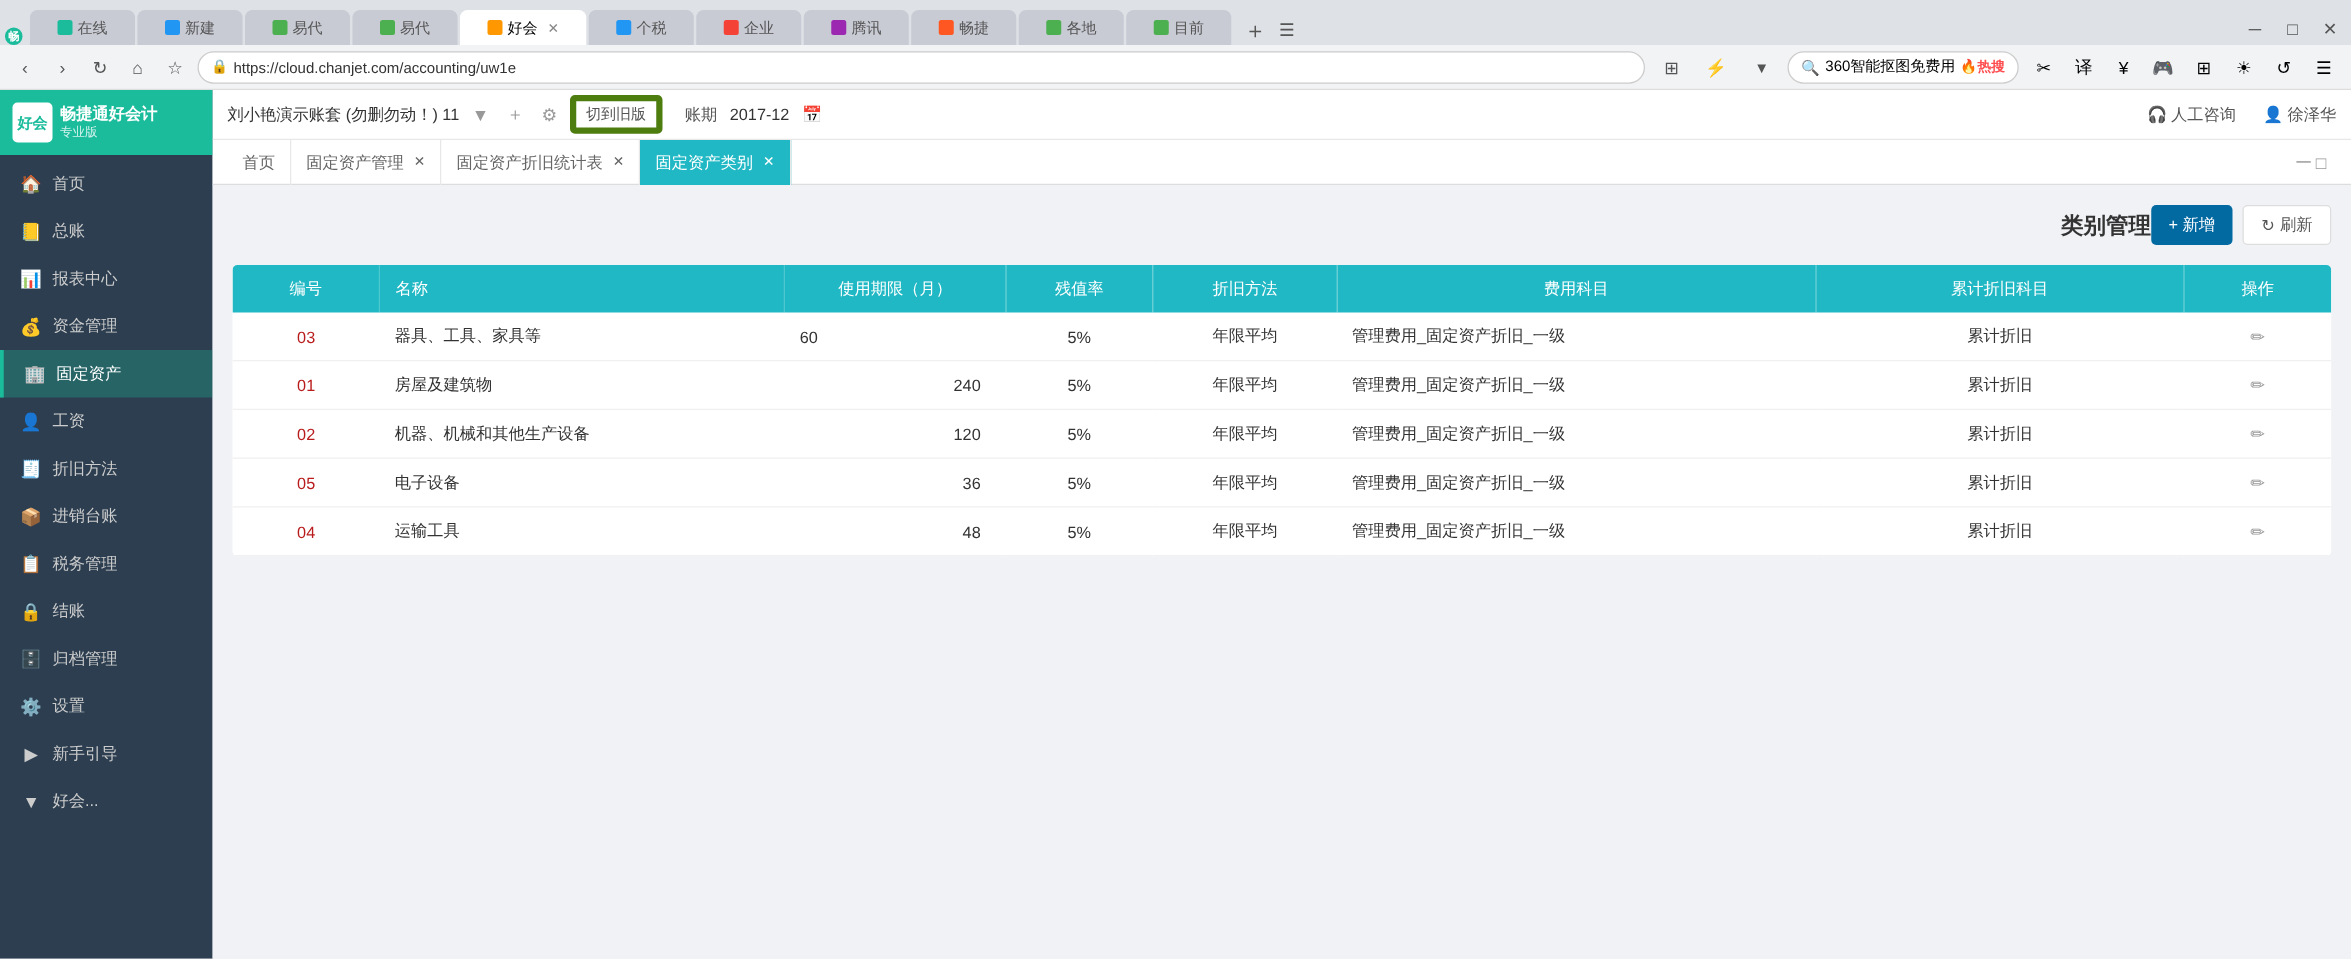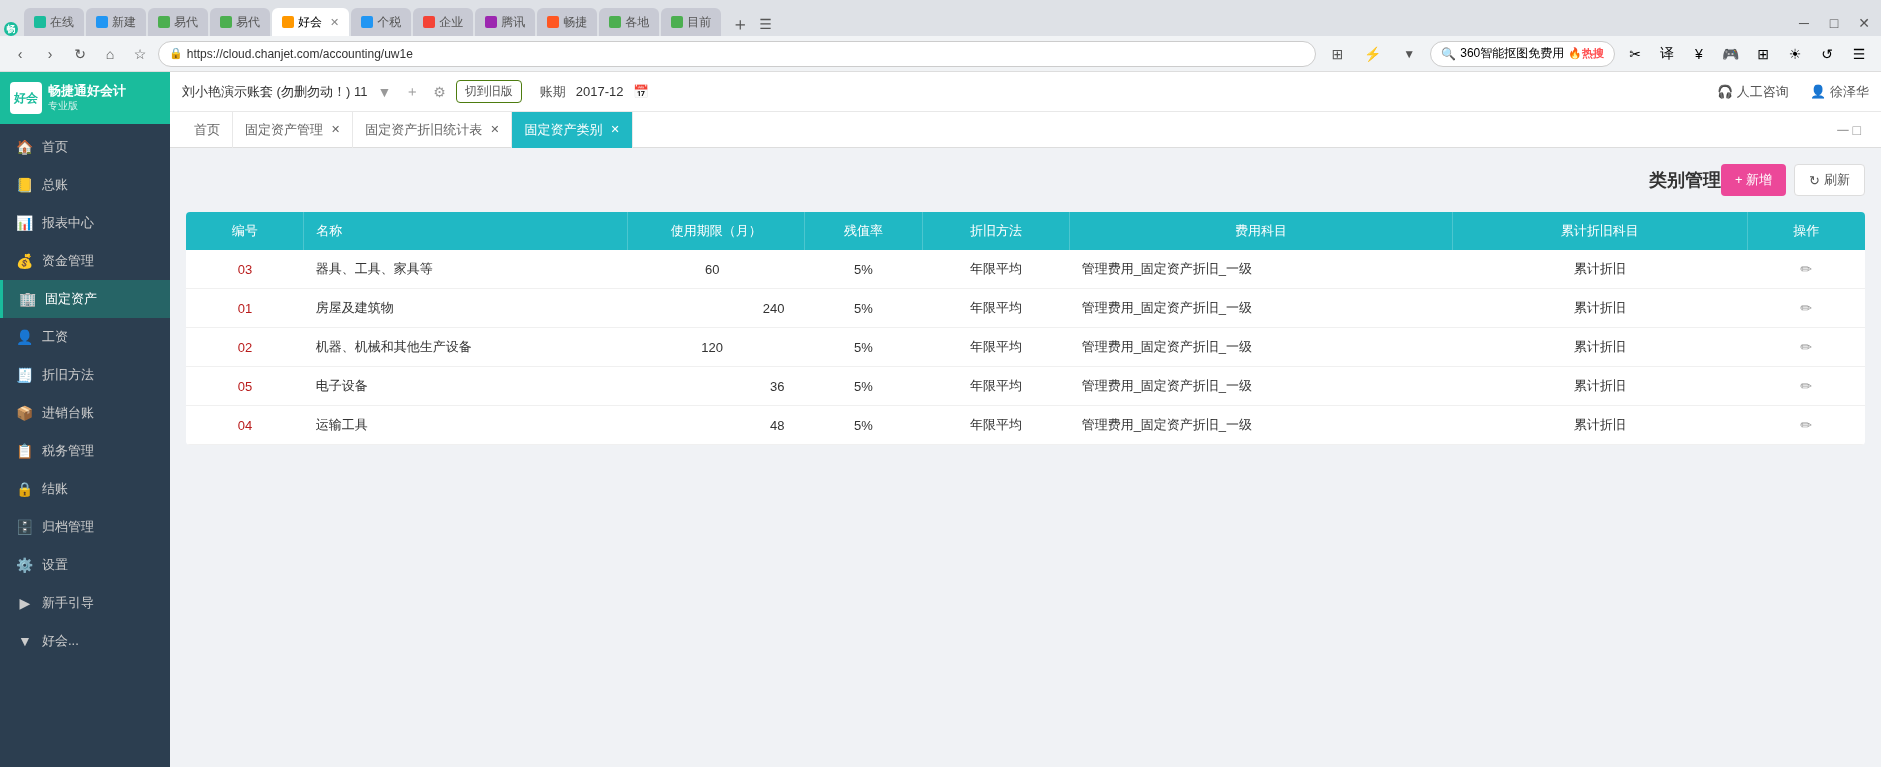--- a/index.html
+++ b/index.html
@@ -1,18 +1,18 @@
 <!DOCTYPE html>
 <html><head>
   <meta charset="utf-8">
   <style>
     * { box-sizing: border-box; margin: 0; padding: 0; }
     body { font-family: 'Microsoft YaHei', Arial, sans-serif; font-size: 13px; background: #f0f2f5; overflow: hidden; }
     .browser-tabs { display: flex; align-items: flex-end; height: 36px; background: #dee1e6; padding: 0 4px; gap: 2px; overflow: hidden; }
-    .browser-tab { display: flex; align-items: center; padding: 0 10px; height: 28px; border-radius: 6px 6px 0 0; font-size: 12px; gap: 4px; cursor: pointer; white-space: nowrap; }
+    .browser-tab { display: flex; align-items: center; padding: 0 22px; height: 28px; border-radius: 6px 6px 0 0; font-size: 12px; gap: 4px; cursor: pointer; white-space: nowrap; }
     .browser-tab.active { background: #fff; }
     .browser-tab.inactive { background: #c8cad4; color: #555; }
     .tab-close { margin-left: 4px; color: #888; font-size: 11px; cursor: pointer; }
 
     .browser-toolbar { background: #f1f3f5; height: 36px; display: flex; align-items: center; padding: 0 8px; gap: 6px; border-bottom: 1px solid #ddd; }
     .nav-btn { width: 24px; height: 24px; display: flex; align-items: center; justify-content: center; border-radius: 50%; cursor: pointer; color: #555; font-size: 14px; }
     .address-bar { flex: 1; background: #fff; border: 1px solid #ccc; border-radius: 20px; height: 26px; display: flex; align-items: center; padding: 0 10px; font-size: 12px; color: #333; }
     .search-bar { background: #fff; border: 1px solid #ccc; border-radius: 20px; height: 26px; display: flex; align-items: center; padding: 0 10px; font-size: 12px; gap: 4px; min-width: 180px; }
     .toolbar-icons { display: flex; gap: 4px; }
     .toolbar-icon-btn { width: 28px; height: 28px; display: flex; align-items: center; justify-content: center; font-size: 14px; cursor: pointer; border-radius: 4px; }
@@ -26,34 +26,34 @@
     .logo-icon { width: 32px; height: 32px; background: #fff; border-radius: 4px; display: flex; align-items: center; justify-content: center; color: #1abc9c; font-weight: bold; font-size: 12px; }
     .logo-text { color: #fff; font-size: 13px; font-weight: bold; line-height: 1.2; }
     .logo-sub { font-size: 10px; color: rgba(255,255,255,0.8); }
     .sidebar-menu { flex: 1; padding: 4px 0; }
     .sidebar-item { display: flex; align-items: center; padding: 10px 16px; gap: 8px; cursor: pointer; color: #ccc; font-size: 13px; }
     .sidebar-item.active { background: rgba(26,188,156,0.3); color: #fff; border-left: 3px solid #1abc9c; }
     .sidebar-icon { width: 18px; height: 18px; display: flex; align-items: center; justify-content: center; font-size: 14px; }
 
     
     .top-bar { background: #fff; height: 40px; display: flex; align-items: center; padding: 0 12px; gap: 10px; border-bottom: 1px solid #e8e8e8; font-size: 13px; }
-    .switch-btn { border: 1px solid #4d7c0f; border-radius: 4px; padding: 2px 8px; font-size: 12px; cursor: pointer; color: #555; }
+    .switch-btn { border: 5px solid #4d7c0f; border-radius: 4px; padding: 2px 8px; font-size: 12px; cursor: pointer; color: #555; }
     .calendar-icon { color: #1abc9c; cursor: pointer; }
 
     
     .content-tabs { background: #fff; display: flex; align-items: center; border-bottom: 1px solid #ddd; padding: 0 12px; height: 36px; gap: 0; }
     .content-tab { display: flex; align-items: center; padding: 0 12px; height: 36px; font-size: 13px; color: #666; cursor: pointer; border-right: 1px solid #e8e8e8; gap: 4px; white-space: nowrap; }
     .content-tab.active { color: #fff; background: #20b8c4; }
     .content-tab .tab-x { font-size: 11px; color: inherit; margin-left: 4px; }
 
     
     .main-content { padding: 16px; flex: 1; background: #f0f2f5; overflow-y: auto; }
     .page-title { font-size: 18px; font-weight: bold; color: #333; margin-bottom: 16px; display: flex; align-items: center; justify-content: flex-end; }
     .action-btns { display: flex; gap: 8px; }
-    .btn-add { background: #ec4899; color: #fff; border: none; border-radius: 4px; padding: 6px 14px; font-size: 13px; cursor: pointer; display: flex; align-items: center; gap: 4px; }
+    .btn-add { background: #0369a1; color: #fff; border: none; border-radius: 4px; padding: 6px 14px; font-size: 13px; cursor: pointer; display: flex; align-items: center; gap: 4px; }
     .btn-refresh { background: #fff; border: 1px solid #ddd; border-radius: 4px; padding: 6px 14px; font-size: 13px; cursor: pointer; color: #555; display: flex; align-items: center; gap: 4px; }
 
     
     .data-table { width: 100%; border-collapse: collapse; background: #fff; border-radius: 4px; overflow: hidden; }
     .data-table thead tr { background: #20b8c4; color: #fff; }
     .data-table th { padding: 10px 12px; text-align: center; font-weight: 500; font-size: 13px; border-right: 1px solid rgba(255,255,255,0.2); }
     .data-table th:last-child { border-right: none; }
     .data-table tbody tr { border-bottom: 1px solid #f0f0f0; }
     .data-table td { padding: 10px 12px; text-align: center; color: #333; font-size: 13px; }
     .data-table td.name-col { text-align: left; }
@@ -299,41 +299,41 @@
             <th style="width:100px;">折旧方法</th>
             <th style="width:260px;">费用科目</th>
             <th style="width:200px;">累计折旧科目</th>
             <th style="width:80px;">操作</th>
           </tr>
         </thead>
         <tbody id="table-body">
         <tr>
     <td class="id-col">03</td>
     <td class="name-col">器具、工具、家具等</td>
-    <td style="text-align:center;padding-right:20px;margin-top:24px;">60</td>
+    <td style="text-align:left;padding-right:20px;margin-top:24px;">60</td>
     <td>5%</td>
     <td>年限平均</td>
     <td style="text-align:left;">管理费用_固定资产折旧_一级</td>
     <td>累计折旧</td>
     <td><span class="edit-btn">✏</span></td>
   </tr>
             <tr>
     <td class="id-col">01</td>
     <td class="name-col">房屋及建筑物</td>
     <td style="text-align:right;padding-right:20px;">240</td>
     <td>5%</td>
     <td>年限平均</td>
     <td style="text-align:left;">管理费用_固定资产折旧_一级</td>
     <td>累计折旧</td>
     <td><span class="edit-btn">✏</span></td>
   </tr>
             <tr>
     <td class="id-col">02</td>
     <td class="name-col">机器、机械和其他生产设备</td>
-    <td style="padding-right:20px;">120</td>
+    <td style="text-align:right;padding-right:20px;">120</td>
     <td>5%</td>
     <td>年限平均</td>
     <td style="text-align:left;">管理费用_固定资产折旧_一级</td>
     <td>累计折旧</td>
     <td><span class="edit-btn">✏</span></td>
   </tr>
             <tr>
     <td class="id-col">05</td>
     <td class="name-col">电子设备</td>
     <td style="text-align:right;padding-right:20px;">36</td>

